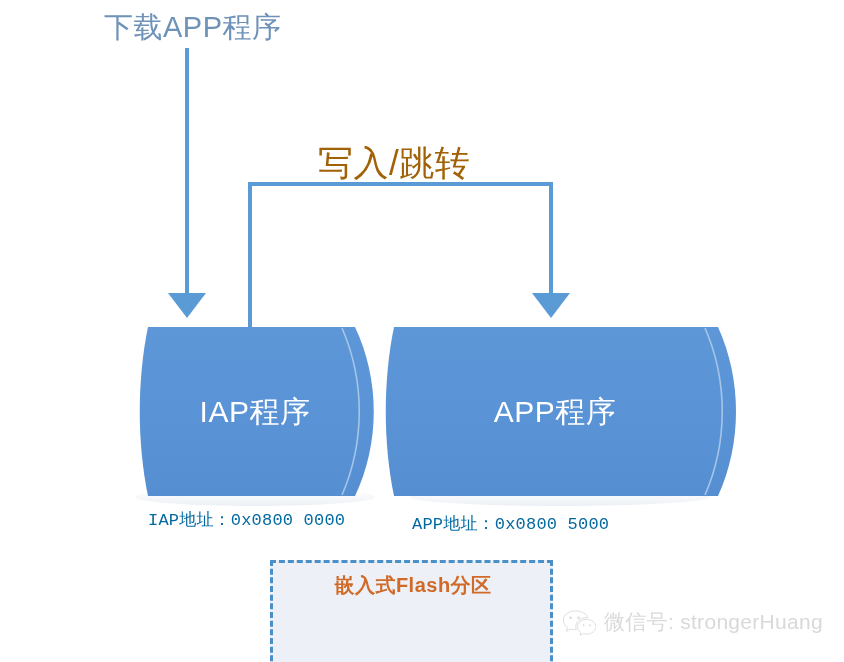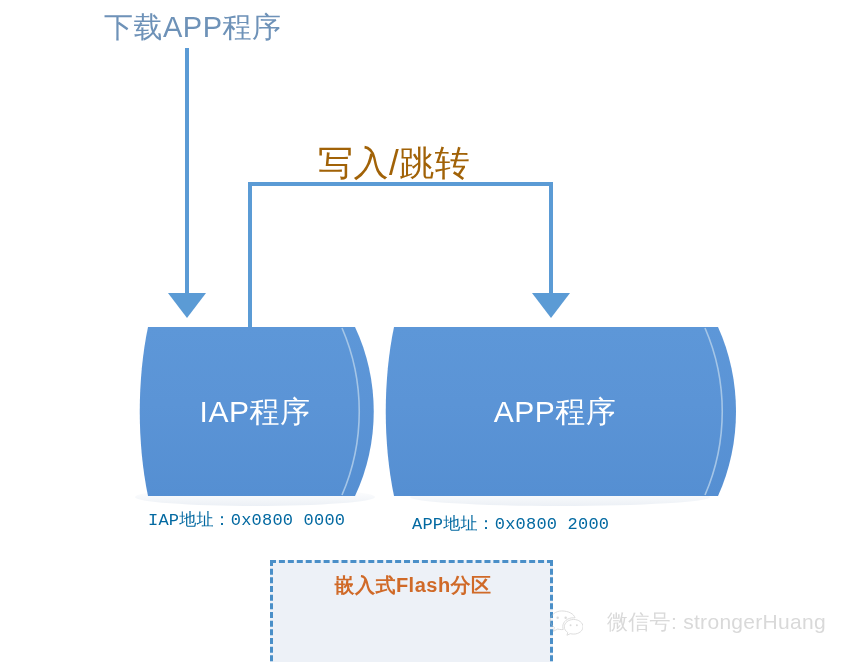--- a/index.html
+++ b/index.html
@@ -95,25 +95,25 @@
     font-size: 20px;
     font-weight: bold;
     color: #D06A28;
     white-space: nowrap;
     letter-spacing: 0.5px;
   }
 
   
   #watermark {
     position: absolute;
-    left: 549px;
+    left: 562px;
     top: 608px;
     display: flex;
     align-items: flex-start;
-    gap: 24px;
+    gap: 8px;
   }
   #wechat-icon { width: 34px; height: 28px; opacity: 0.55; flex: 0 0 auto; }
   #watermark-text {
     font-size: 21px;
     color: #D9D9D9;
     white-space: nowrap;
     letter-spacing: 0.3px;
   }
 </style>
 </head>
@@ -172,21 +172,21 @@
       <path d="M 705,328 C 728,381 728,442 705,495" fill="none" stroke="#A9C8E8" stroke-width="1.6" opacity="0.95"></path>
     </g>
   </svg>
 
   <div class="cyl-label" id="iap-cylinder-label">IAP程序</div>
 
   <div class="cyl-label" id="app-cylinder-label">APP程序</div>
 
   <div class="addr-label" id="iap-address-label">IAP地址：0x0800 0000</div>
 
-  <div class="addr-label" id="app-address-label">APP地址：0x0800 2000</div>
+  <div class="addr-label" id="app-address-label">APP地址：0x0800 5000</div>
 
   <div id="flash-partition-box"></div>
   <div id="flash-partition-label">嵌入式Flash分区</div>
 
   <div id="watermark">
     <svg id="wechat-icon" viewBox="0 0 40 32" xmlns="http://www.w3.org/2000/svg">
       <path d="M15 3 C7.5 3 1.5 8 1.5 14 C1.5 17.4 3.4 20.4 6.4 22.4
                L5 27 L10.2 24.3 C11.7 24.7 13.3 24.9 15 24.9
                C15.6 24.9 16.2 24.9 16.8 24.8
                C16.4 23.7 16.2 22.6 16.2 21.4

